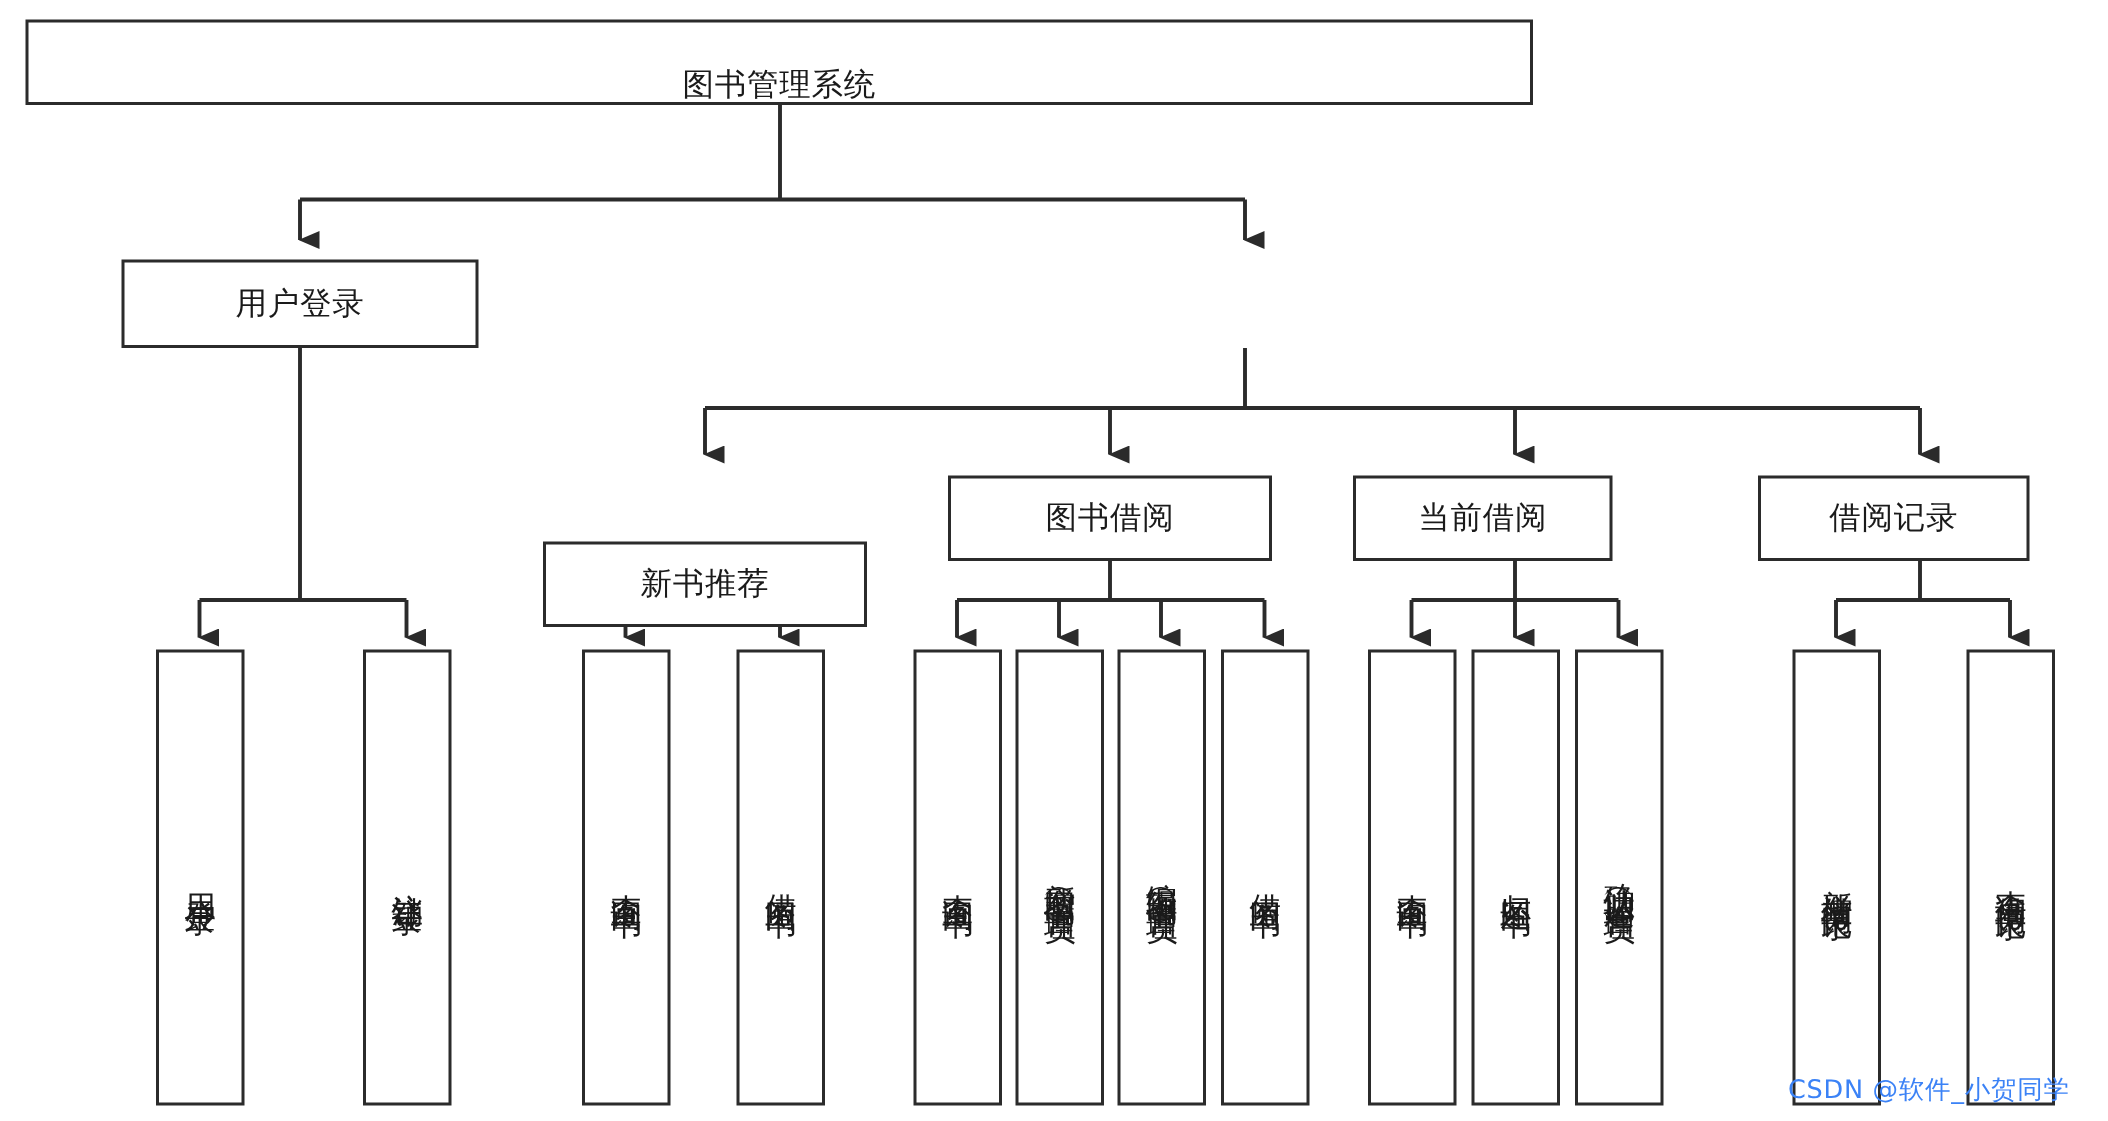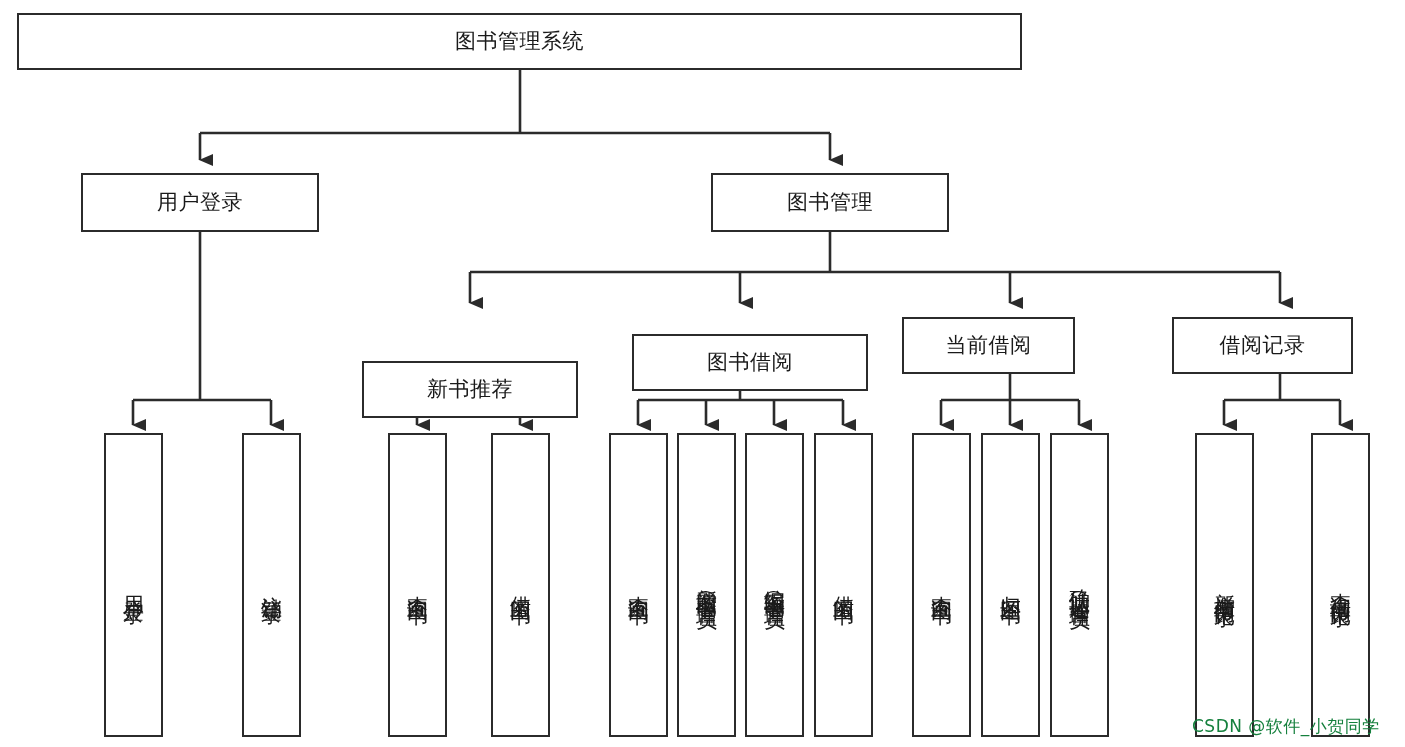--- a/index.html
+++ b/index.html
@@ -37,39 +37,40 @@
     color: #1a1a1a;
   }
   .node-h {
     font-size: 21px;
     line-height: 1.1;
     letter-spacing: 0.5px;
     white-space: nowrap;
   }
   .node.root {
     border-width: 2px;
+    align-items: flex-end;
   }
   .node.leaf {
     align-items: center;
     justify-content: center;
     overflow: visible;
   }
   .vtext {
     writing-mode: vertical-rl;
     text-orientation: upright;
     font-size: 21px;
     letter-spacing: 3px;
     line-height: 1.05;
     white-space: nowrap;
     color: #1a1a1a;
   }
   .watermark {
     position: absolute;
     font-size: 17px;
-    color: #15803d;
+    color: #3b82f6;
     letter-spacing: 0.5px;
     white-space: nowrap;
     font-family: "DejaVu Sans", "Liberation Sans", sans-serif;
     text-align: center;
   }
 </style>
 </head>
 <body>
 
 <div id="canvas">
@@ -127,29 +128,26 @@
   </svg>
 
   <div class="node root node-h" style="left:17px; top:13px; width:1005px; height:57px;">
     <span>图书管理系统</span>
   </div>
 
   <div class="node node-h" style="left:81px; top:173px; width:238px; height:59px;">
     <span>用户登录</span>
   </div>
 
-  <div class="node node-h" style="left:711px; top:173px; width:238px; height:59px;">
-    <span>图书管理</span>
-  </div>
 
   <div class="node node-h" style="left:362px; top:317px; width:216px; height:57px;margin-top:44px;">
     <span>新书推荐</span>
   </div>
 
-  <div class="node node-h" style="left:632px; top:334px; width:236px; height:57px;">
+  <div class="node node-h" style="left:632px; top:317px; width:216px; height:57px;">
     <span>图书借阅</span>
   </div>
 
   <div class="node node-h" style="left:902px; top:317px; width:173px; height:57px;">
     <span>当前借阅</span>
   </div>
 
   <div class="node node-h" style="left:1172px; top:317px; width:181px; height:57px;">
     <span>借阅记录</span>
   </div>

